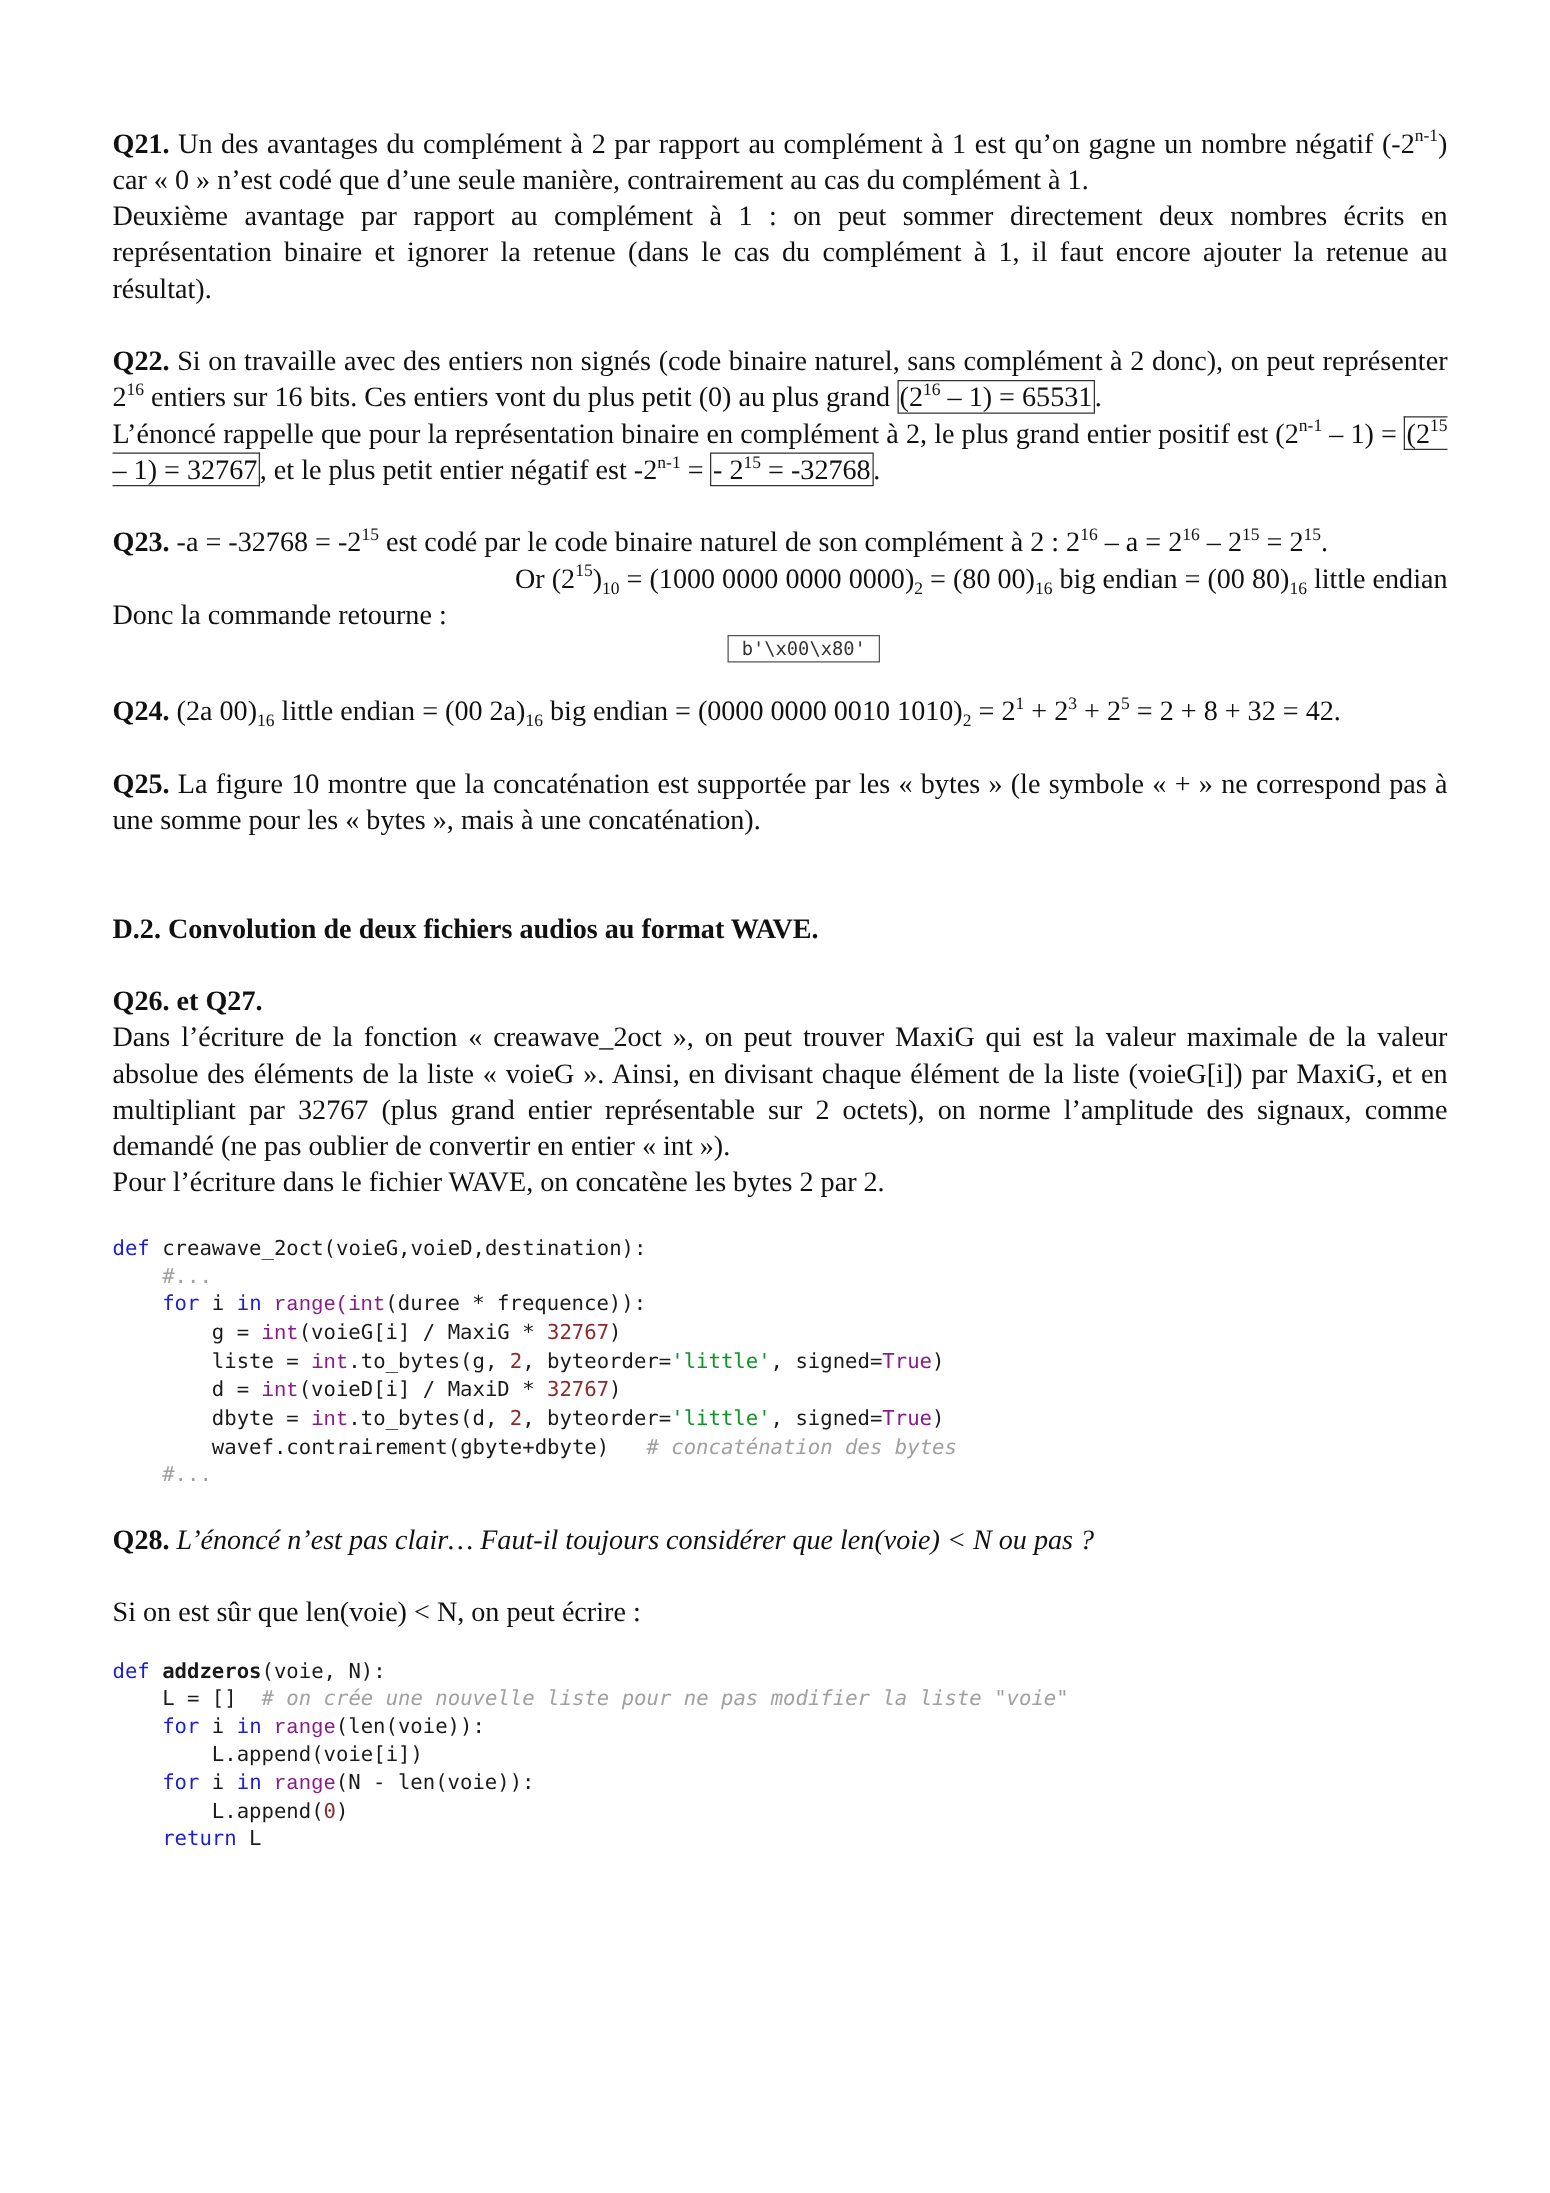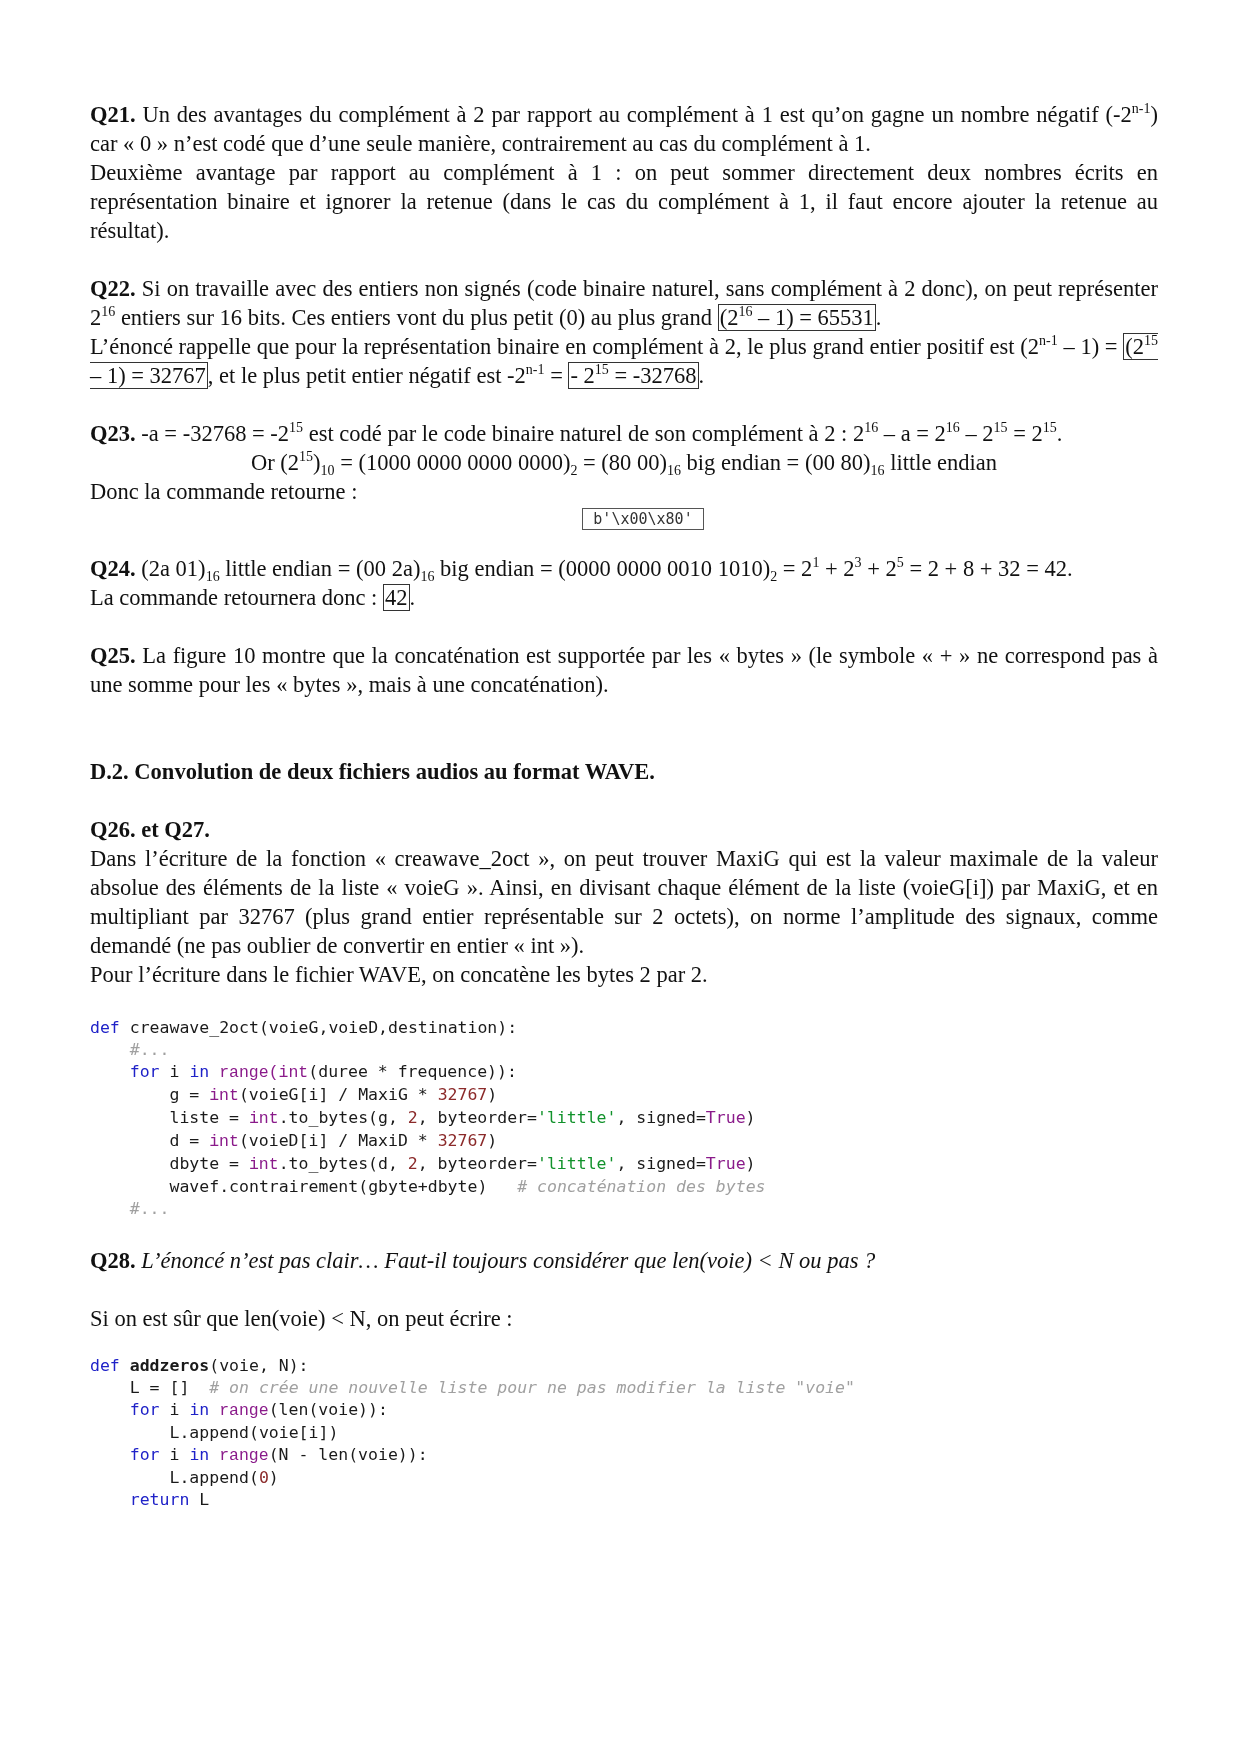--- a/index.html
+++ b/index.html
@@ -42,32 +42,31 @@
 
   <div>
     <p><span class="b">Q22.</span><span> Si on travaille avec des entiers non signés (code binaire naturel, sans complément à 2 donc), on peut représenter 2</span><sup>16</sup><span> entiers sur 16 bits. Ces entiers vont du plus petit (0) au plus grand </span><span class="boxed"><span>(2</span><sup>16</sup><span> – 1) = 65531</span></span><span>.</span></p>
     <p><span>L’énoncé rappelle que pour la représentation binaire en complément à 2, le plus grand entier positif est (2</span><sup>n-1</sup><span> – 1) = </span><span class="boxed"><span>(2</span><sup>15</sup><span> – 1) = 32767</span></span><span>, et le plus petit entier négatif est -2</span><sup>n-1</sup><span> = </span><span class="boxed"><span>- 2</span><sup>15</sup><span> = -32768</span></span><span>.</span></p>
   </div>
 
   <div class="gap1"></div>
 
   <div>
     <p><span class="b">Q23.</span><span> -a = -32768 = -2</span><sup>15</sup><span> est codé par le code binaire naturel de son complément à 2 : 2</span><sup>16</sup><span> – a = 2</span><sup>16</sup><span> – 2</span><sup>15</sup><span> = 2</span><sup>15</sup><span>.</span></p>
-    <p style="text-align:center"><span>Or (2</span><sup>15</sup><span>)</span><sub>10</sub><span> = (1000 0000 0000 0000)</span><sub>2</sub><span> = (80 00)</span><sub>16</sub><span> big endian = (00 80)</span><sub>16</sub><span> little endian</span></p>
+    <p style="text-align:right"><span>Or (2</span><sup>15</sup><span>)</span><sub>10</sub><span> = (1000 0000 0000 0000)</span><sub>2</sub><span> = (80 00)</span><sub>16</sub><span> big endian = (00 80)</span><sub>16</sub><span> little endian</span></p>
     <p>Donc la commande retourne :</p>
     <div class="center" style="margin-top:2px; padding-left: 38px; text-decoration: underline;">
       <span class="codeout">b'\x00\x80'</span>
     </div>
   </div>
 
   <div style="height:24px"></div>
 
   <div>
-    <p><span class="b">Q24.</span><span> (2a 01)</span><sub>16</sub><span> little endian = (00 2a)</span><sub>16</sub><span> big endian = (0000 0000 0010 1010)</span><sub>2</sub><span> = 2</span><sup>1</sup><span> + 2</span><sup>3</sup><span> + 2</span><sup>5</sup><span> = 2 + 8 + 32 = 42.</span></p>
-    <p><span>La commande retournera donc : </span><span class="boxed">42</span><span>.</span></p>
+    <p><span class="b">Q24.</span><span> (2a 00)</span><sub>16</sub><span> little endian = (00 2a)</span><sub>16</sub><span> big endian = (0000 0000 0010 1010)</span><sub>2</sub><span> = 2</span><sup>1</sup><span> + 2</span><sup>3</sup><span> + 2</span><sup>5</sup><span> = 2 + 8 + 32 = 42.</span></p>
   </div>
 
   <div class="gap1"></div>
 
   <div>
     <p><span class="b">Q25.</span><span> La figure 10 montre que la concaténation est supportée par les « bytes » (le symbole « + » ne correspond pas à une somme pour les « bytes », mais à une concaténation).</span></p>
   </div>
 
   <div class="gap2"></div>
 

